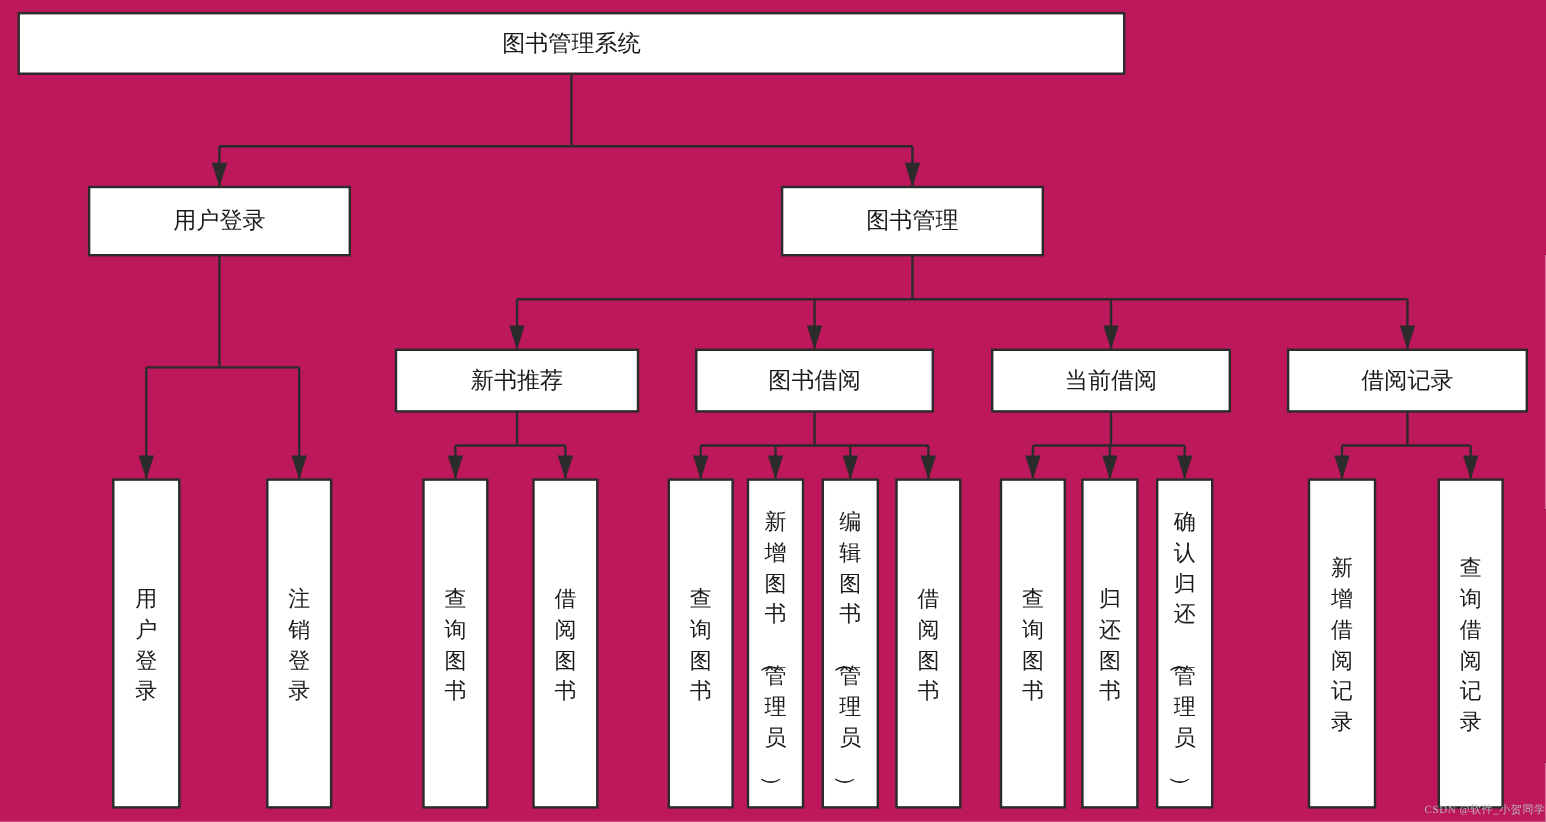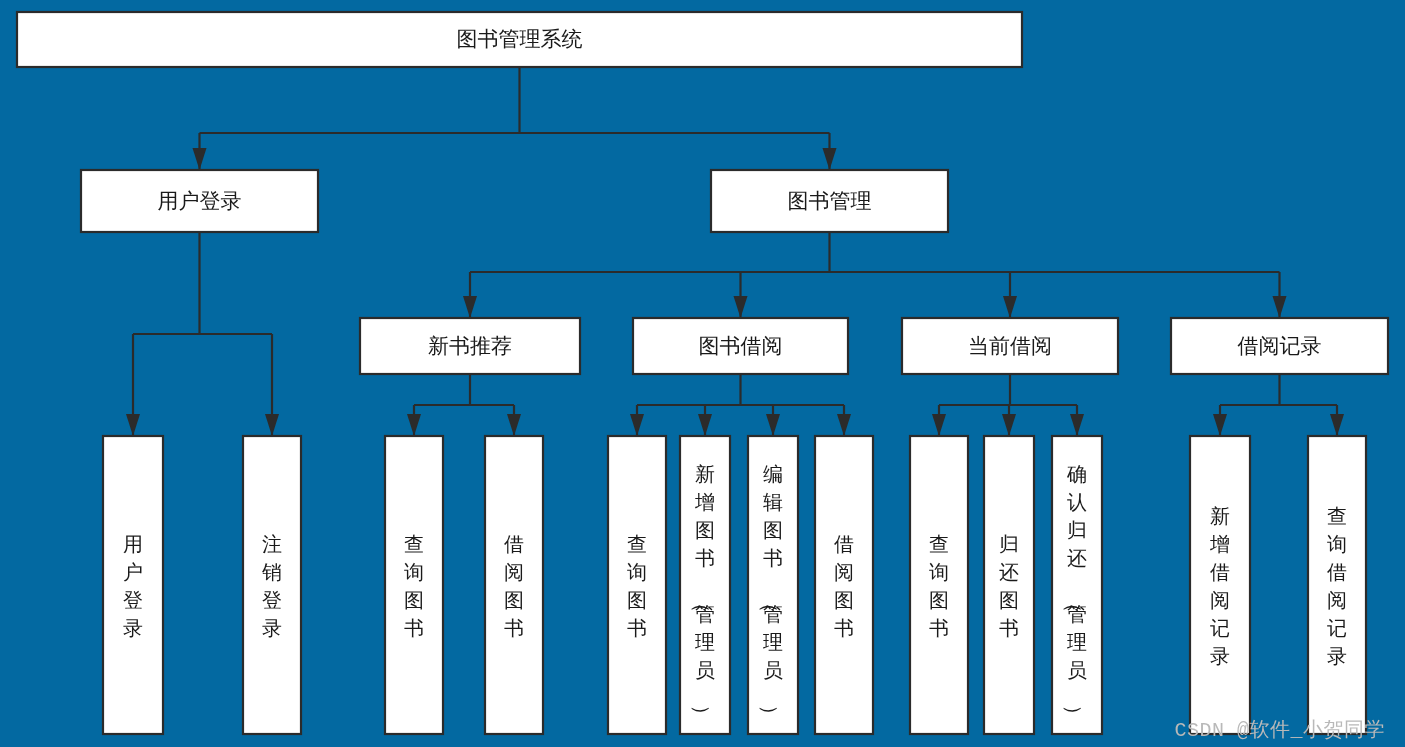--- a/index.html
+++ b/index.html
@@ -11,21 +11,21 @@
   body {
     width: 1405px;
     height: 747px;
     font-family: "Liberation Sans", "DejaVu Sans", sans-serif;
     overflow: hidden;
   }
   #diagram-root {
     position: relative;
     width: 1405px;
     height: 747px;
-    background: #0369a1;
+    background: #be185d;
   }
   svg.diagram-canvas {
     position: absolute;
     top: 0;
     left: 0;
     width: 1405px;
     height: 747px;
     display: block;
   }
   .node-box {
@@ -51,24 +51,24 @@
     dominant-baseline: middle;
   }
   .node-label-v {
     font-family: "Liberation Sans", "DejaVu Sans", sans-serif;
     font-size: 20px;
     fill: #1a1a1a;
     text-anchor: middle;
   }
   .watermark-text {
     position: absolute;
-    right: 20px;
+    right: 0;
     bottom: 4px;
-    font-family: Liberation Mono, monospace;
-    font-size: 20px;
+    font-family: Liberation Serif, serif;
+    font-size: 10px;
     color: #b9b9b9;
     letter-spacing: 0.5px;
     white-space: nowrap;
     user-select: none;
   }
 </style>
 </head>
 <body>
 
 <div id="diagram-root">

